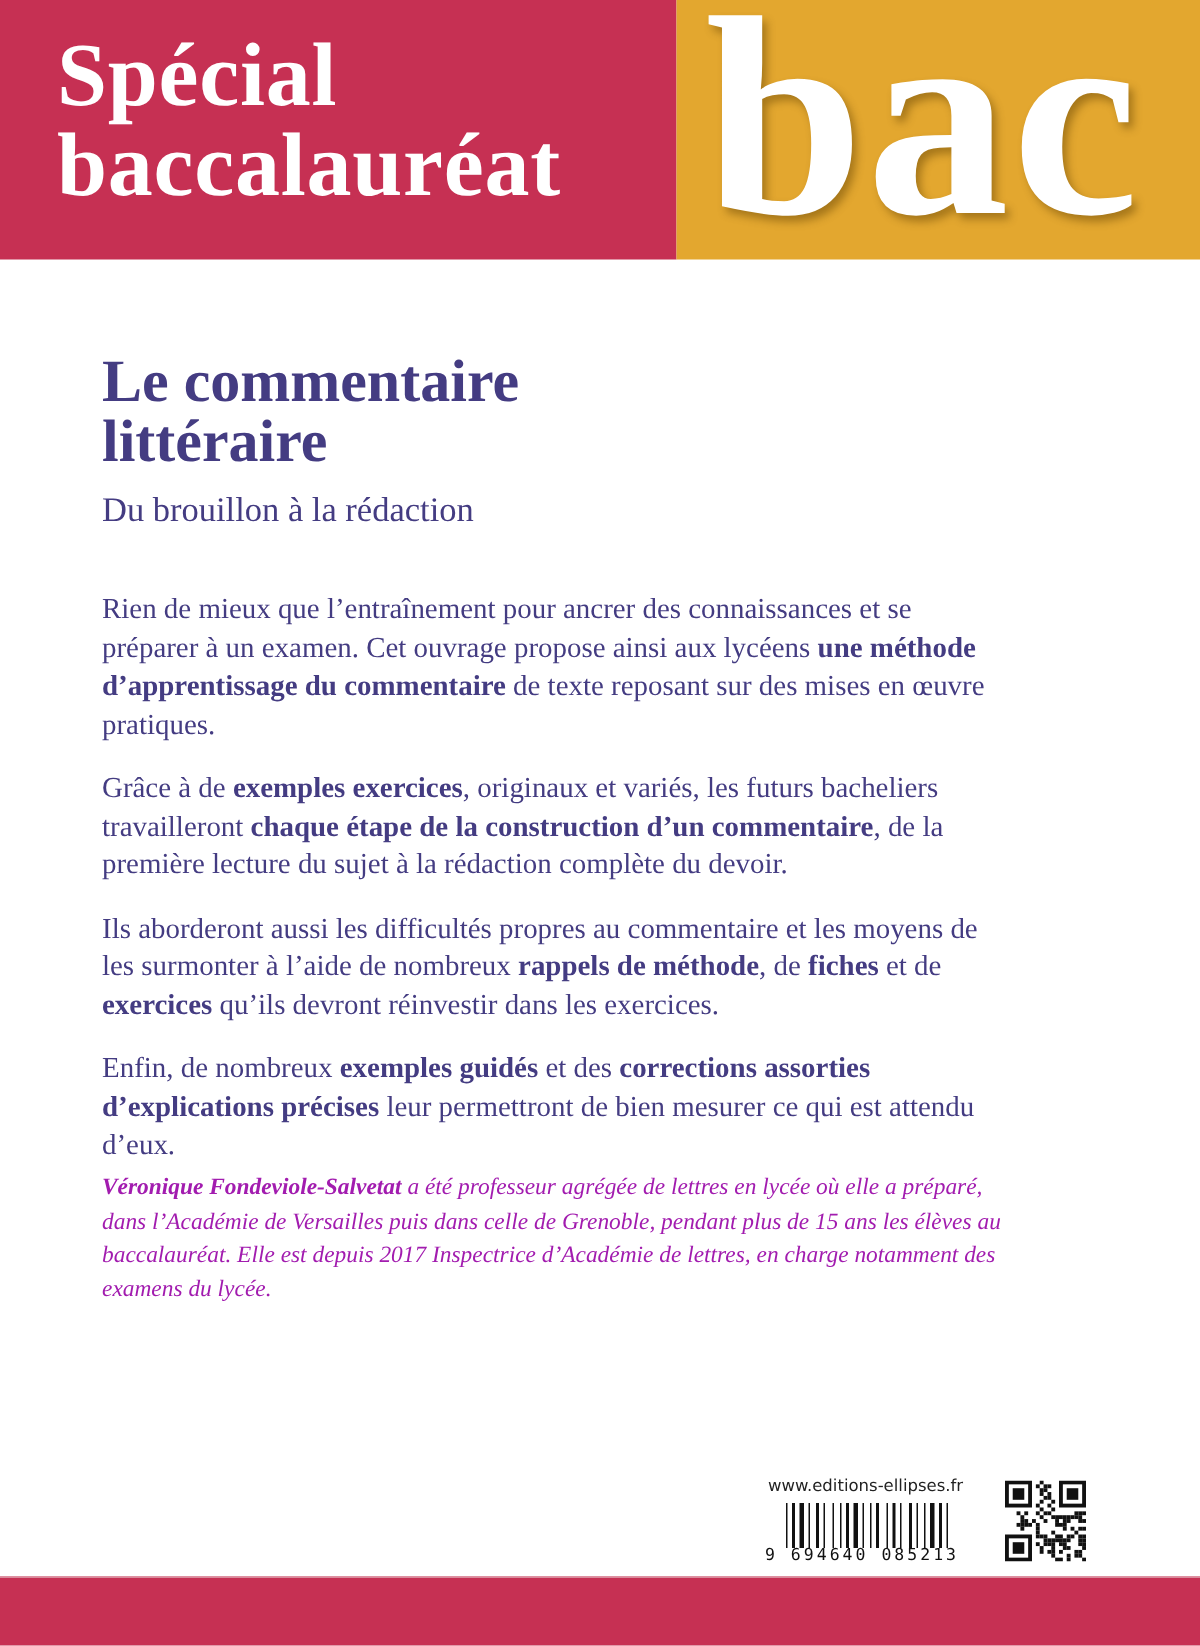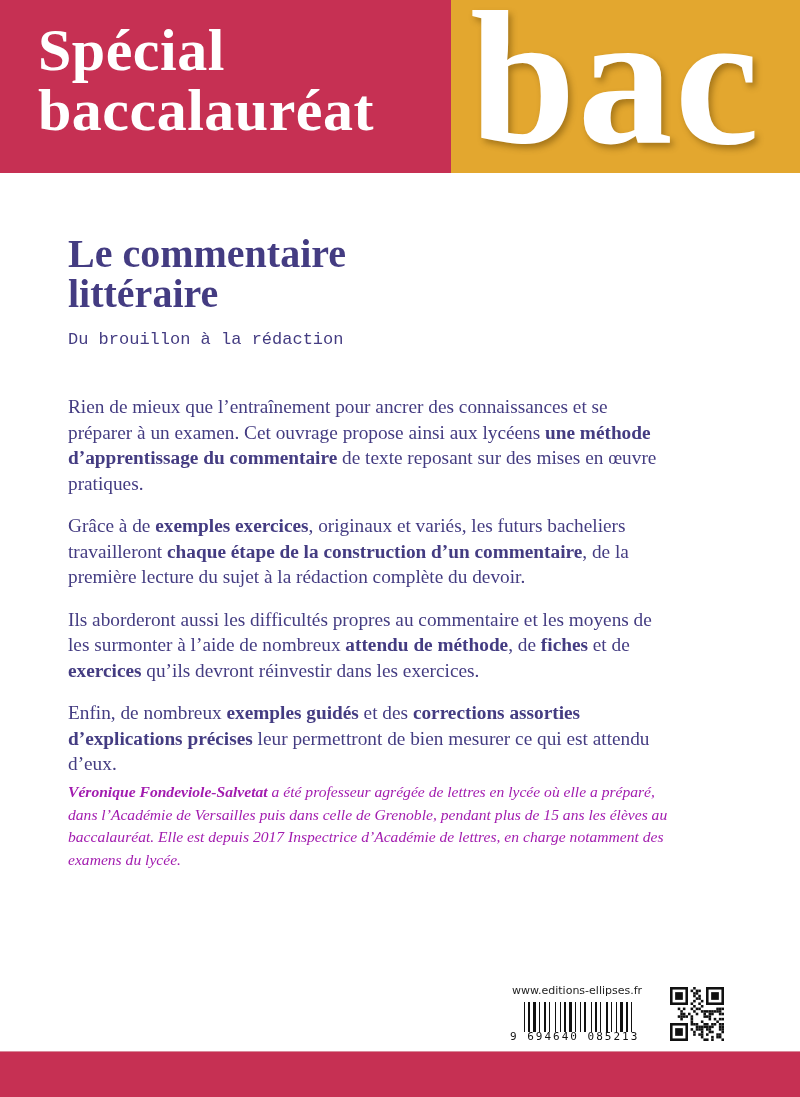--- a/index.html
+++ b/index.html
@@ -29,22 +29,22 @@
       font-size: 190px; line-height: 170px; letter-spacing: 2px;
       text-shadow: 3px 4px 6px rgba(90, 60, 0, 0.45);
     }
     .title-block { position: absolute; left: 68px; top: 206px; color: #443c82; margin-top: 28px; }
     .book-title {
       margin: 0; font-family: "Liberation Serif", serif; font-weight: bold;
       font-size: 40px; line-height: 40px;
     }
     .book-title span { display: block; }
     .subtitle {
-      margin: 12px 0 0 0; font-family: Liberation Mono, monospace;
-      font-size: 17px; line-height: 28px; font-weight: normal;
+      margin: 12px 0 0 0; font-family: Liberation Serif, serif;
+      font-size: 23px; line-height: 28px; font-weight: normal;
     }
     .body-text {
       position: absolute; left: 68px; top: 378px; width: 590px;
       color: #443c82; font-family: "Liberation Serif", serif;
       font-size: 19.3px; line-height: 25.5px;
     }
     .body-text p { margin: 16px 0 17px 0; }
     .body-text b { font-weight: bold; }
     .author-bio {
       position: absolute; left: 68px; top: 781px; width: 600px;
@@ -90,21 +90,21 @@
   <h1 class="book-title">
     <span>Le commentaire</span>
     <span>littéraire</span>
   </h1>
   <h3 class="subtitle">Du brouillon à la rédaction</h3>
 </div>
 
 <div class="body-text" id="desc">
     <p><span>Rien de mieux que l’entraînement pour ancrer des connaissances et se préparer à un examen. Cet ouvrage propose ainsi aux lycéens </span><b>une méthode d’apprentissage du commentaire</b><span> de texte reposant sur des mises en œuvre pratiques.</span></p>
     <p><span>Grâce à de </span><b>exemples exercices</b><span>, originaux et variés, les futurs bacheliers travailleront </span><b>chaque étape de la construction d’un commentaire</b><span>, de la première lecture du sujet à la rédaction complète du devoir.</span></p>
-    <p><span>Ils aborderont aussi les difficultés propres au commentaire et les moyens de les surmonter à l’aide de nombreux </span><b>attendu de méthode</b><span>, de </span><b>fiches</b><span> et de </span><b>exercices</b><span> qu’ils devront réinvestir dans les exercices.</span></p>
+    <p><span>Ils aborderont aussi les difficultés propres au commentaire et les moyens de les surmonter à l’aide de nombreux </span><b>rappels de méthode</b><span>, de </span><b>fiches</b><span> et de </span><b>exercices</b><span> qu’ils devront réinvestir dans les exercices.</span></p>
     <p><span>Enfin, de nombreux </span><b>exemples guidés</b><span> et des </span><b>corrections assorties d’explications précises</b><span> leur permettront de bien mesurer ce qui est attendu d’eux.</span></p>
   </div>
 
 <p class="author-bio">
   <b>Véronique Fondeviole-Salvetat</b><span> a été professeur agrégée de lettres en lycée où elle a préparé, dans l’Académie de Versailles puis dans celle de Grenoble, pendant plus de 15 ans les élèves au baccalauréat. Elle est depuis 2017 Inspectrice d’Académie de lettres, en charge notamment des examens du lycée.</span>
 </p>
 
 <div class="publisher-block">
   <div class="website">www.editions-ellipses.fr</div>
   <div class="barcode">

